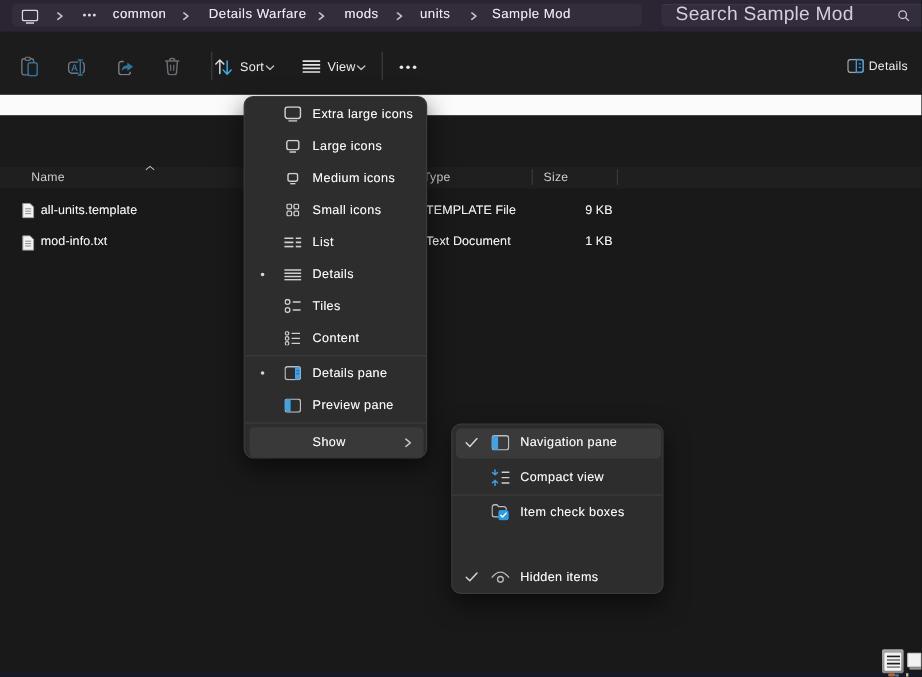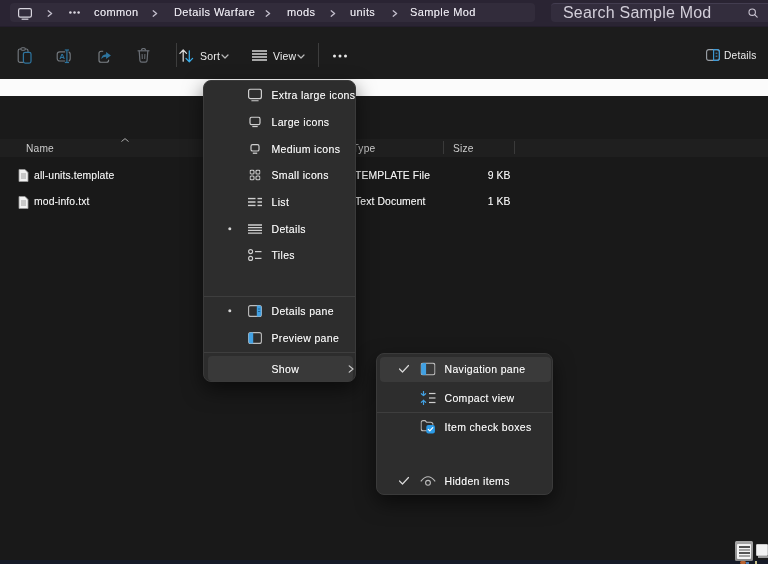--- a/index.html
+++ b/index.html
@@ -33,21 +33,21 @@
   .hdrtxt { position:absolute; color:#cccccc; font-size:10.2px; letter-spacing:0.2px;
     top:3px; height:14px; line-height:14px; }
   .hdrline { position:absolute; top:2px; width:1px; height:13px; background:#3a3a3a; }
   .fname { position:absolute; color:#f1f1f1; font-size:10.4px; letter-spacing:0.1px;
     text-shadow:0 0 0.4px rgba(255,255,255,0.45);
     height:14px; line-height:14px; }
 
   
   .menu { background:#2d2d2d; border:1px solid #3a3a3a; border-radius:8px;
     box-shadow:0 8px 20px rgba(0,0,0,0.55); }
-  .mi { position:absolute; left:0; width:100%; height:27px;margin-left:11px; }
+  .mi { position:absolute; left:0; width:100%; height:27px; }
   .mtext { position:absolute; color:#f7f7f7; font-size:10.5px; letter-spacing:0.33px;
     text-shadow:0 0 0.4px rgba(255,255,255,0.5);
     top:50%; transform:translateY(-50%); height:14px; line-height:14px; }
   .micon { position:absolute; top:50%; transform:translate(-50%,-50%); }
   .bullet { position:absolute; width:3.4px; height:3.4px; border-radius:50%;
     background:#d5d5d5; top:50%; transform:translate(-50%,-50%); }
   .msep { position:absolute; left:0; width:100%; height:1px; background:#3e3e3e; }
   .hl { position:absolute; background:#393939; border-radius:4px; }
   .chk { position:absolute; top:50%; transform:translate(-50%,-50%); }
 
@@ -272,20 +272,31 @@
     </div>
     <div class="mi" style="top:160.9px">
       <svg class="micon" style="left:39.5px" width="14" height="12" viewBox="0 0 14 12">
         <circle cx="2.6" cy="2.6" r="2" fill="none" stroke="#cfcfcf" stroke-width="1.1"></circle>
         <line x1="7" y1="2.6" x2="13.5" y2="2.6" stroke="#cfcfcf" stroke-width="1.2"></line>
         <circle cx="2.6" cy="9.4" r="2" fill="none" stroke="#cfcfcf" stroke-width="1.1"></circle>
         <line x1="7" y1="9.4" x2="13.5" y2="9.4" stroke="#cfcfcf" stroke-width="1.2"></line>
       </svg>
       <div class="mtext" style="left:56.5px">Tiles</div>
     </div>
+    <div class="mi" style="top:187.6px">
+      <svg class="micon" style="left:39.5px" width="14" height="12" viewBox="0 0 14 12">
+        <circle cx="2.2" cy="1.8" r="1.5" fill="none" stroke="#cfcfcf" stroke-width="1"></circle>
+        <line x1="6" y1="1.8" x2="13" y2="1.8" stroke="#cfcfcf" stroke-width="1.1"></line>
+        <circle cx="2.2" cy="6" r="1.5" fill="none" stroke="#cfcfcf" stroke-width="1"></circle>
+        <line x1="6" y1="6" x2="13" y2="6" stroke="#cfcfcf" stroke-width="1.1"></line>
+        <circle cx="2.2" cy="10.2" r="1.5" fill="none" stroke="#cfcfcf" stroke-width="1"></circle>
+        <line x1="6" y1="10.2" x2="13" y2="10.2" stroke="#cfcfcf" stroke-width="1.1"></line>
+      </svg>
+      <div class="mtext" style="left:56.5px">Content</div>
+    </div>
     <div class="msep" style="top:215.3px"></div>
     <div class="mi" style="top:216.5px">
       <div class="bullet" style="left:15px"></div>
       <svg class="micon" style="left:39.5px" width="14" height="12" viewBox="0 0 14 12">
         <rect x="0.6" y="0.6" width="12.8" height="10.8" rx="2" fill="none" stroke="#bdbdbd" stroke-width="1.1"></rect>
         <path d="M8.8 0.6 L11.4 0.6 a2 2 0 0 1 2 2 L13.4 9.4 a2 2 0 0 1 -2 2 L8.8 11.4 Z" fill="#42a1e3"></path>
         <line x1="10" y1="4" x2="12.2" y2="4" stroke="#1c5f8e" stroke-width="0.9"></line>
         <line x1="10" y1="6.5" x2="12.2" y2="6.5" stroke="#1c5f8e" stroke-width="0.9"></line>
       </svg>
       <div class="mtext" style="left:56.5px">Details pane</div>

